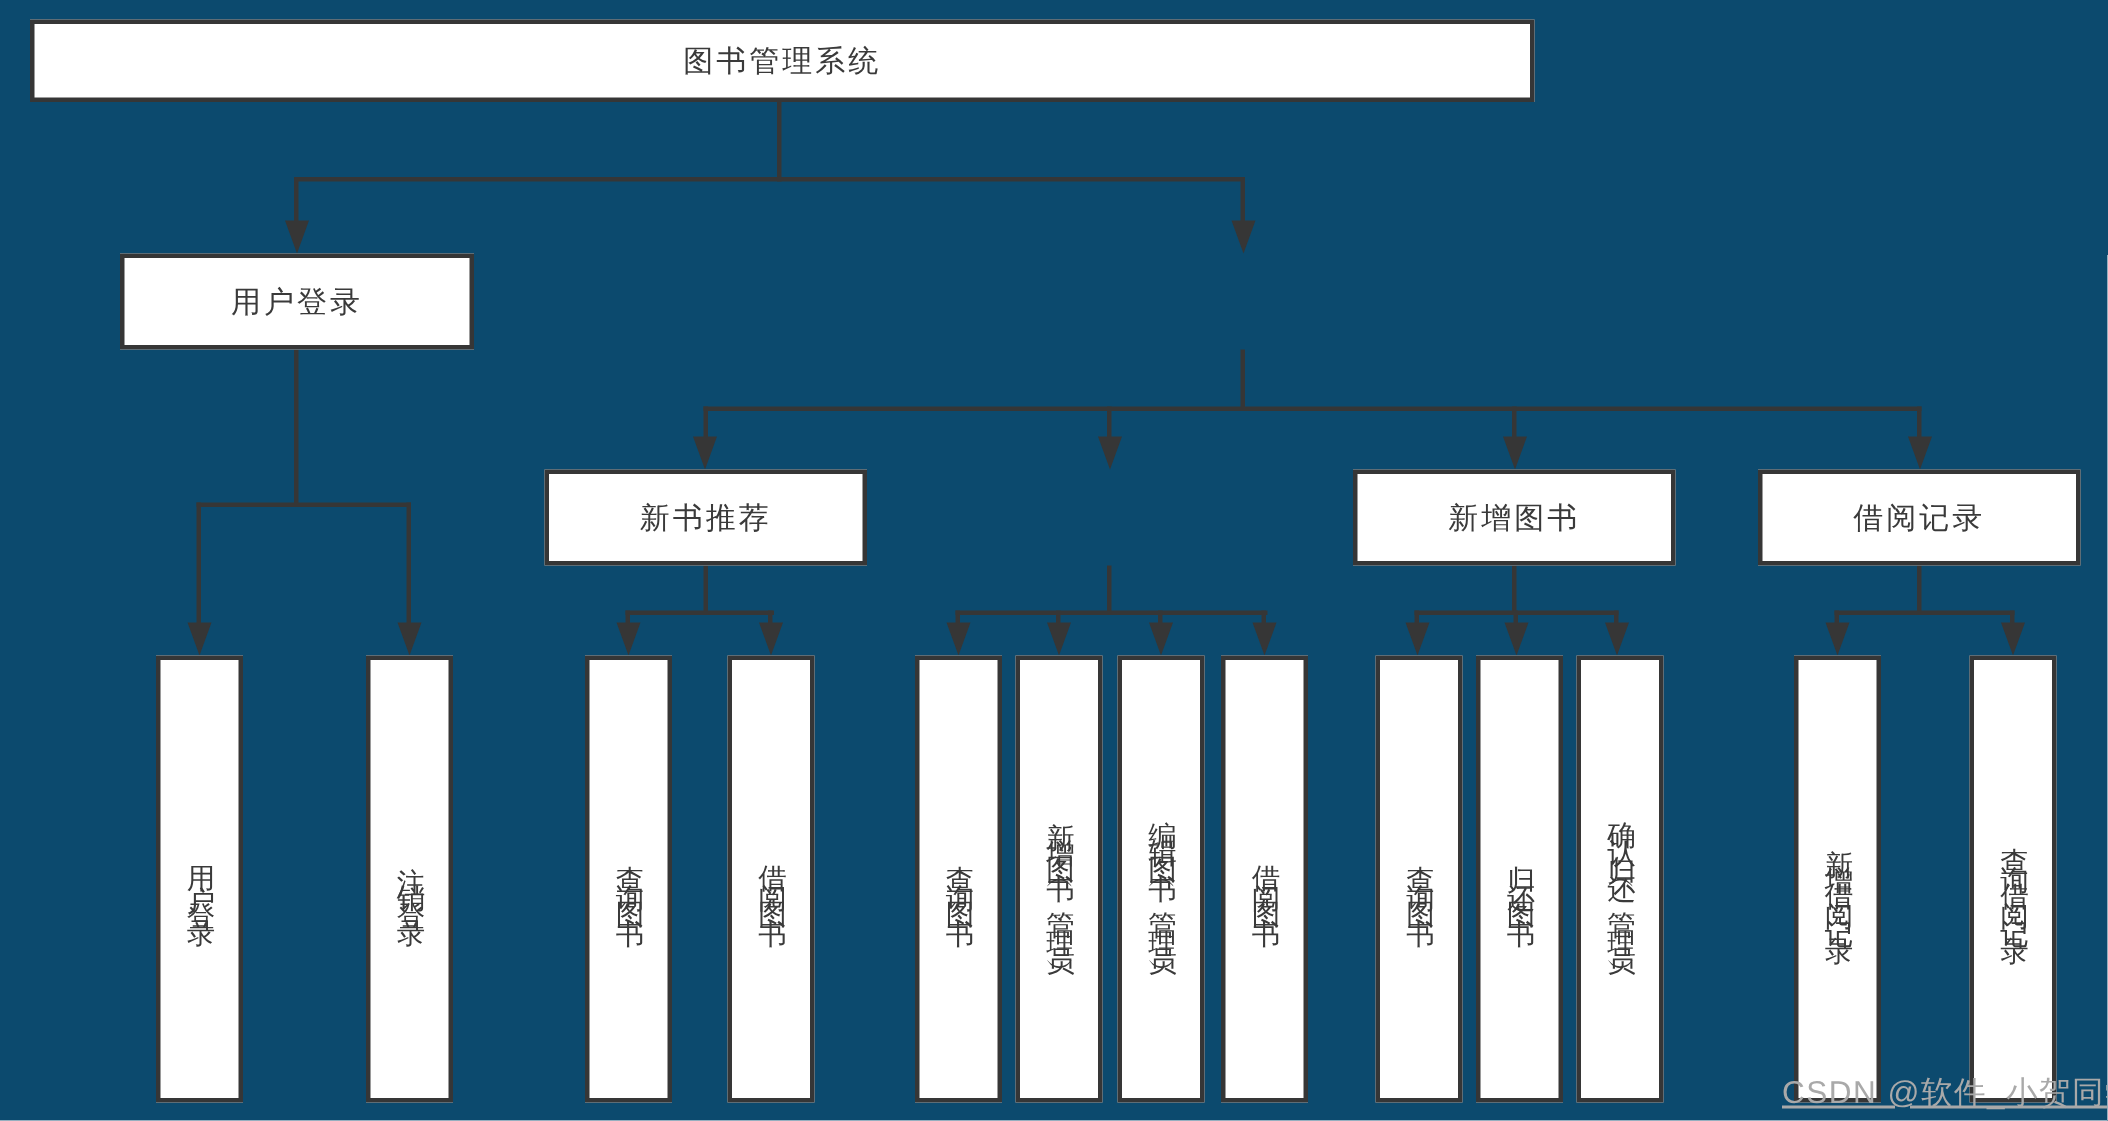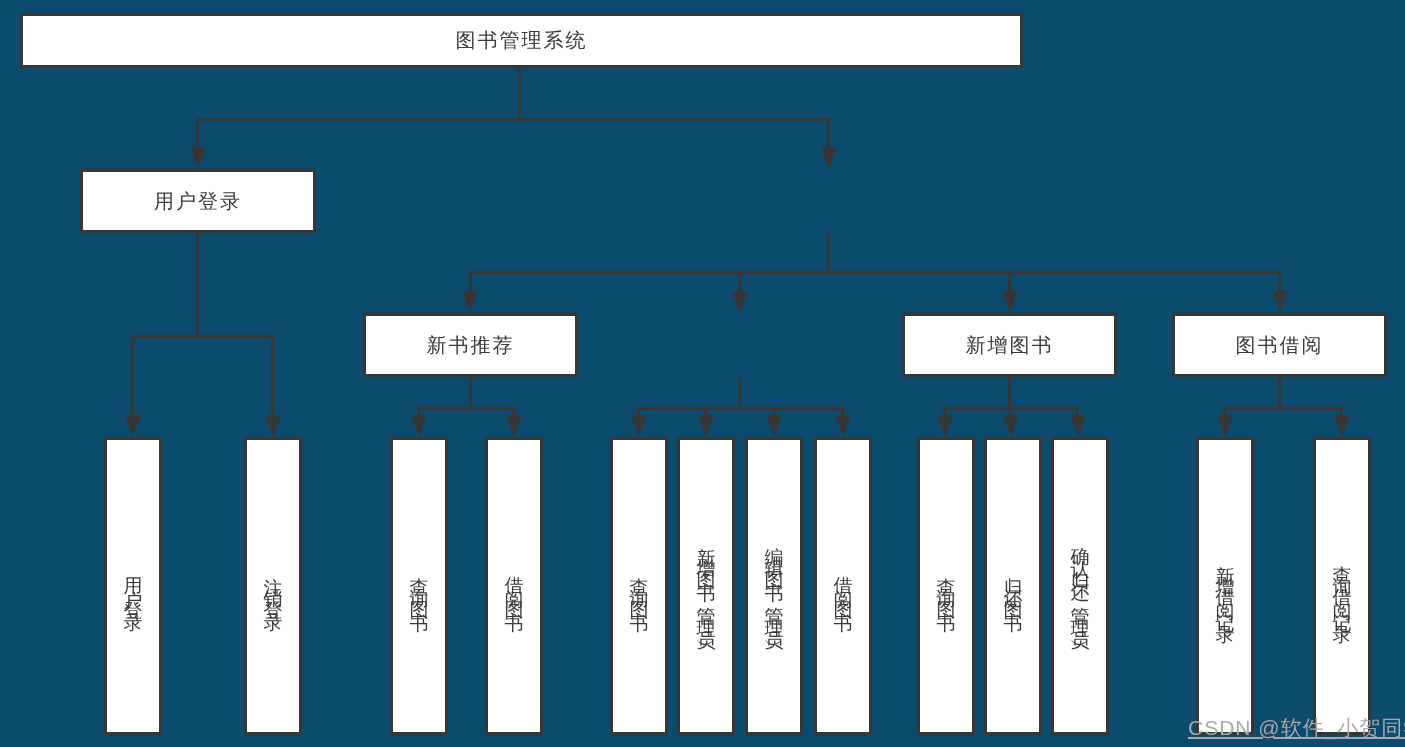--- a/index.html
+++ b/index.html
@@ -49,21 +49,21 @@
     <span>用户登录</span>
   </div>
 
   <div class="box" style="left:363px;top:313px;width:215px;height:64px;">
     <span>新书推荐</span>
   </div>
   <div class="box" style="left:902px;top:313px;width:215px;height:64px;">
     <span>新增图书</span>
   </div>
   <div class="box" style="left:1172px;top:313px;width:215px;height:64px;">
-    <span>图书借阅</span>
+    <span>借阅记录</span>
   </div>
 
   <div class="vbox" style="left:104px;top:437px;width:58px;height:298px;">
     <span class="vtext">用户登录</span>
   </div>
   <div class="vbox" style="left:244px;top:437px;width:58px;height:298px;">
     <span class="vtext">注销登录</span>
   </div>
 
   <div class="vbox" style="left:390px;top:437px;width:58px;height:298px;">

